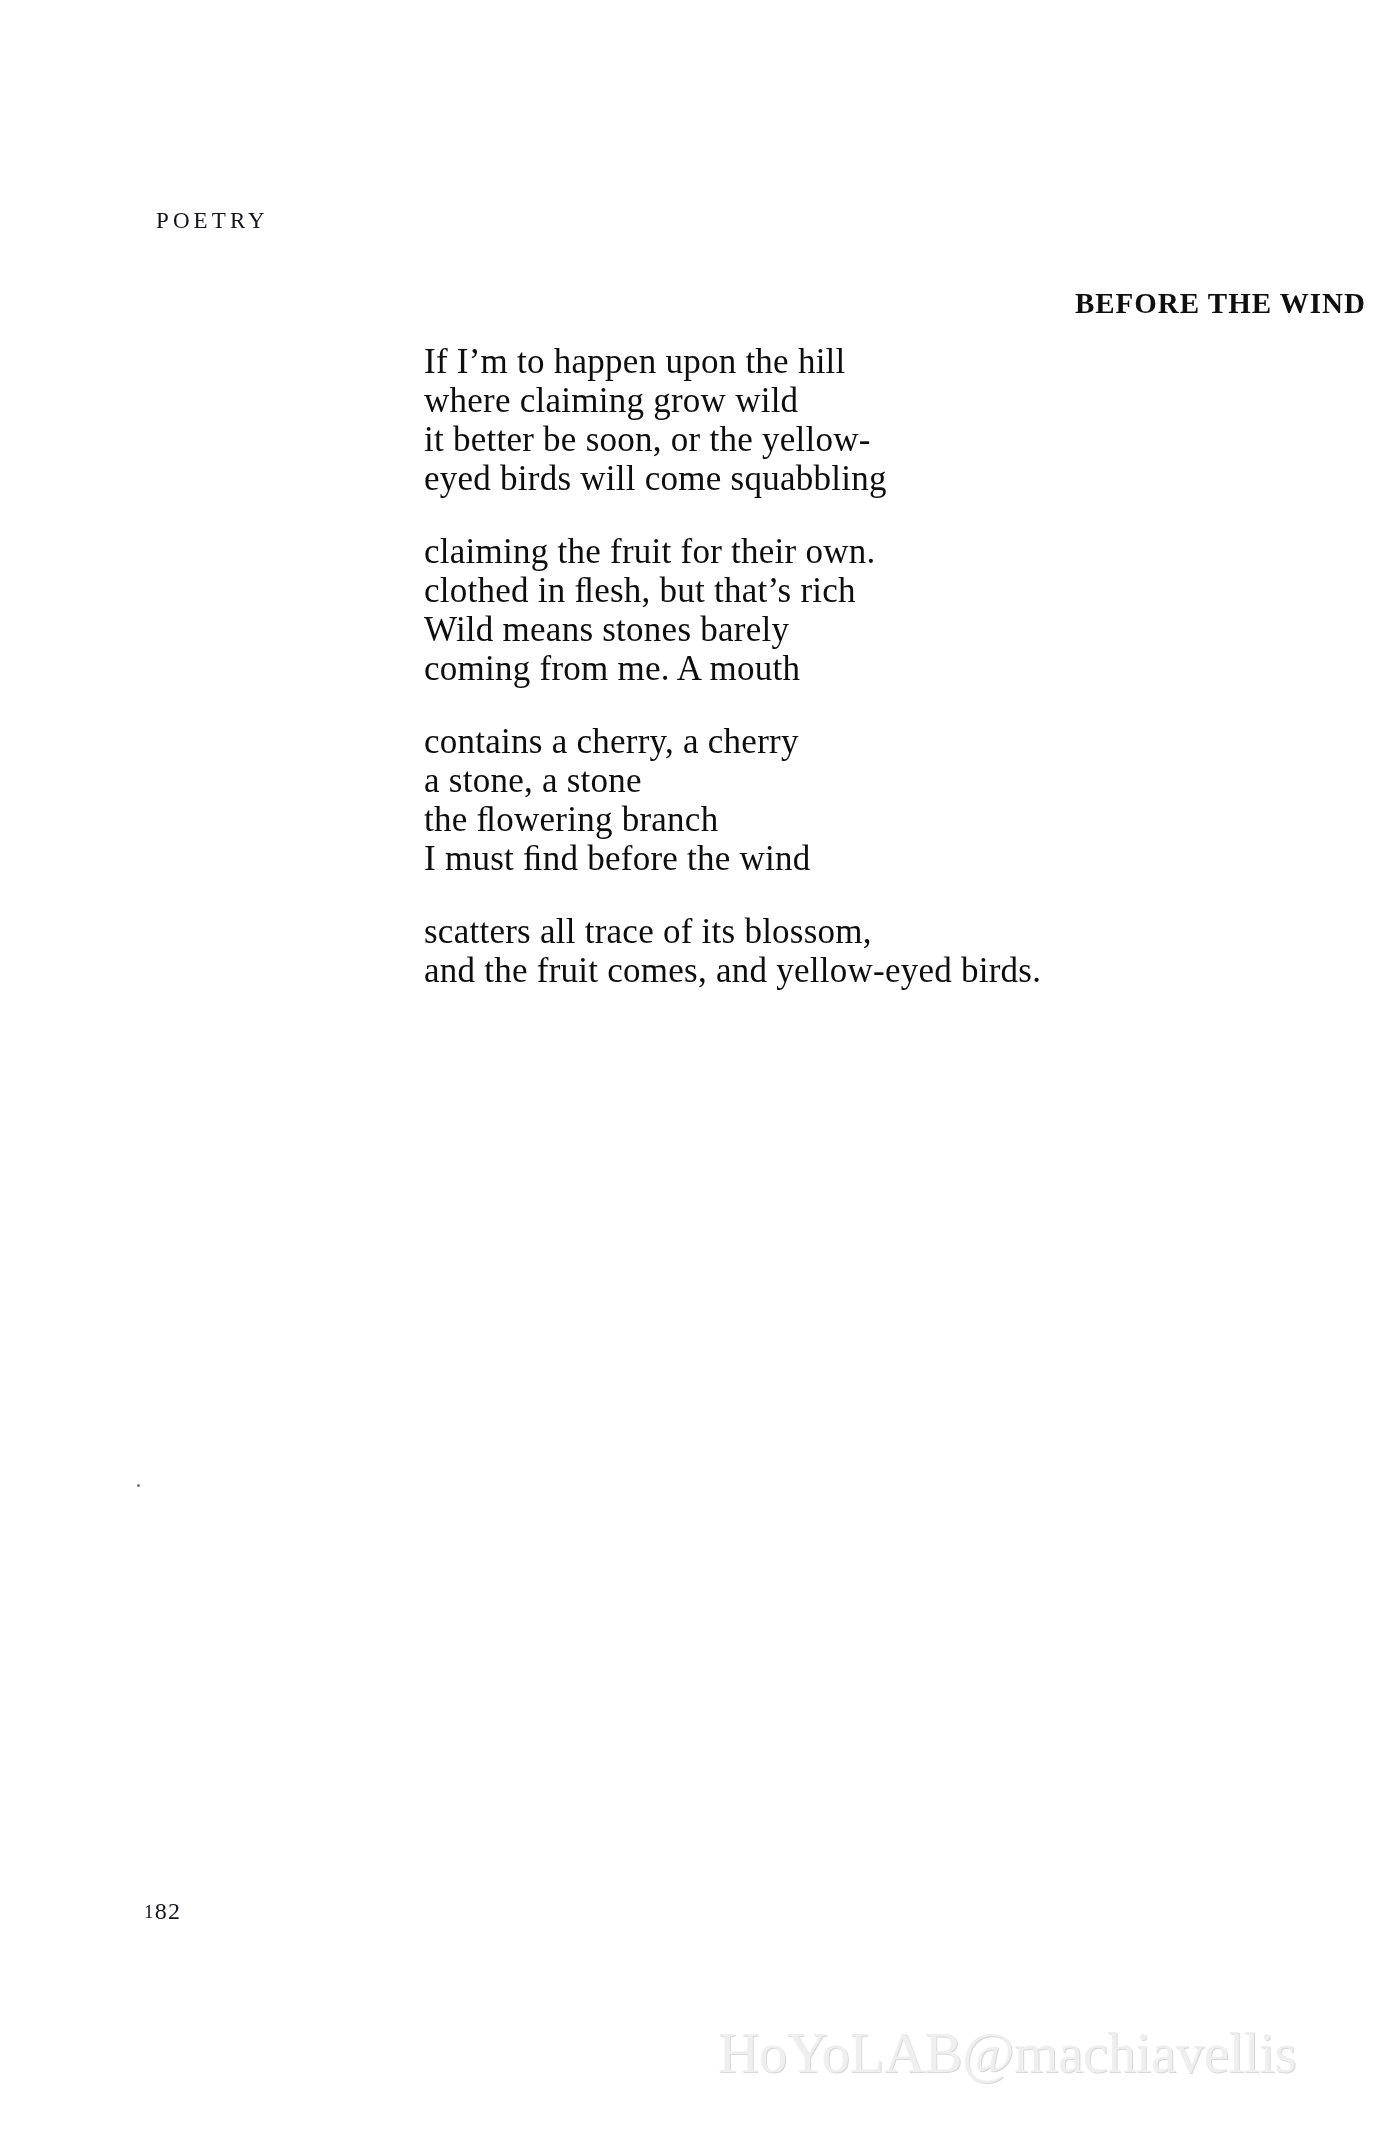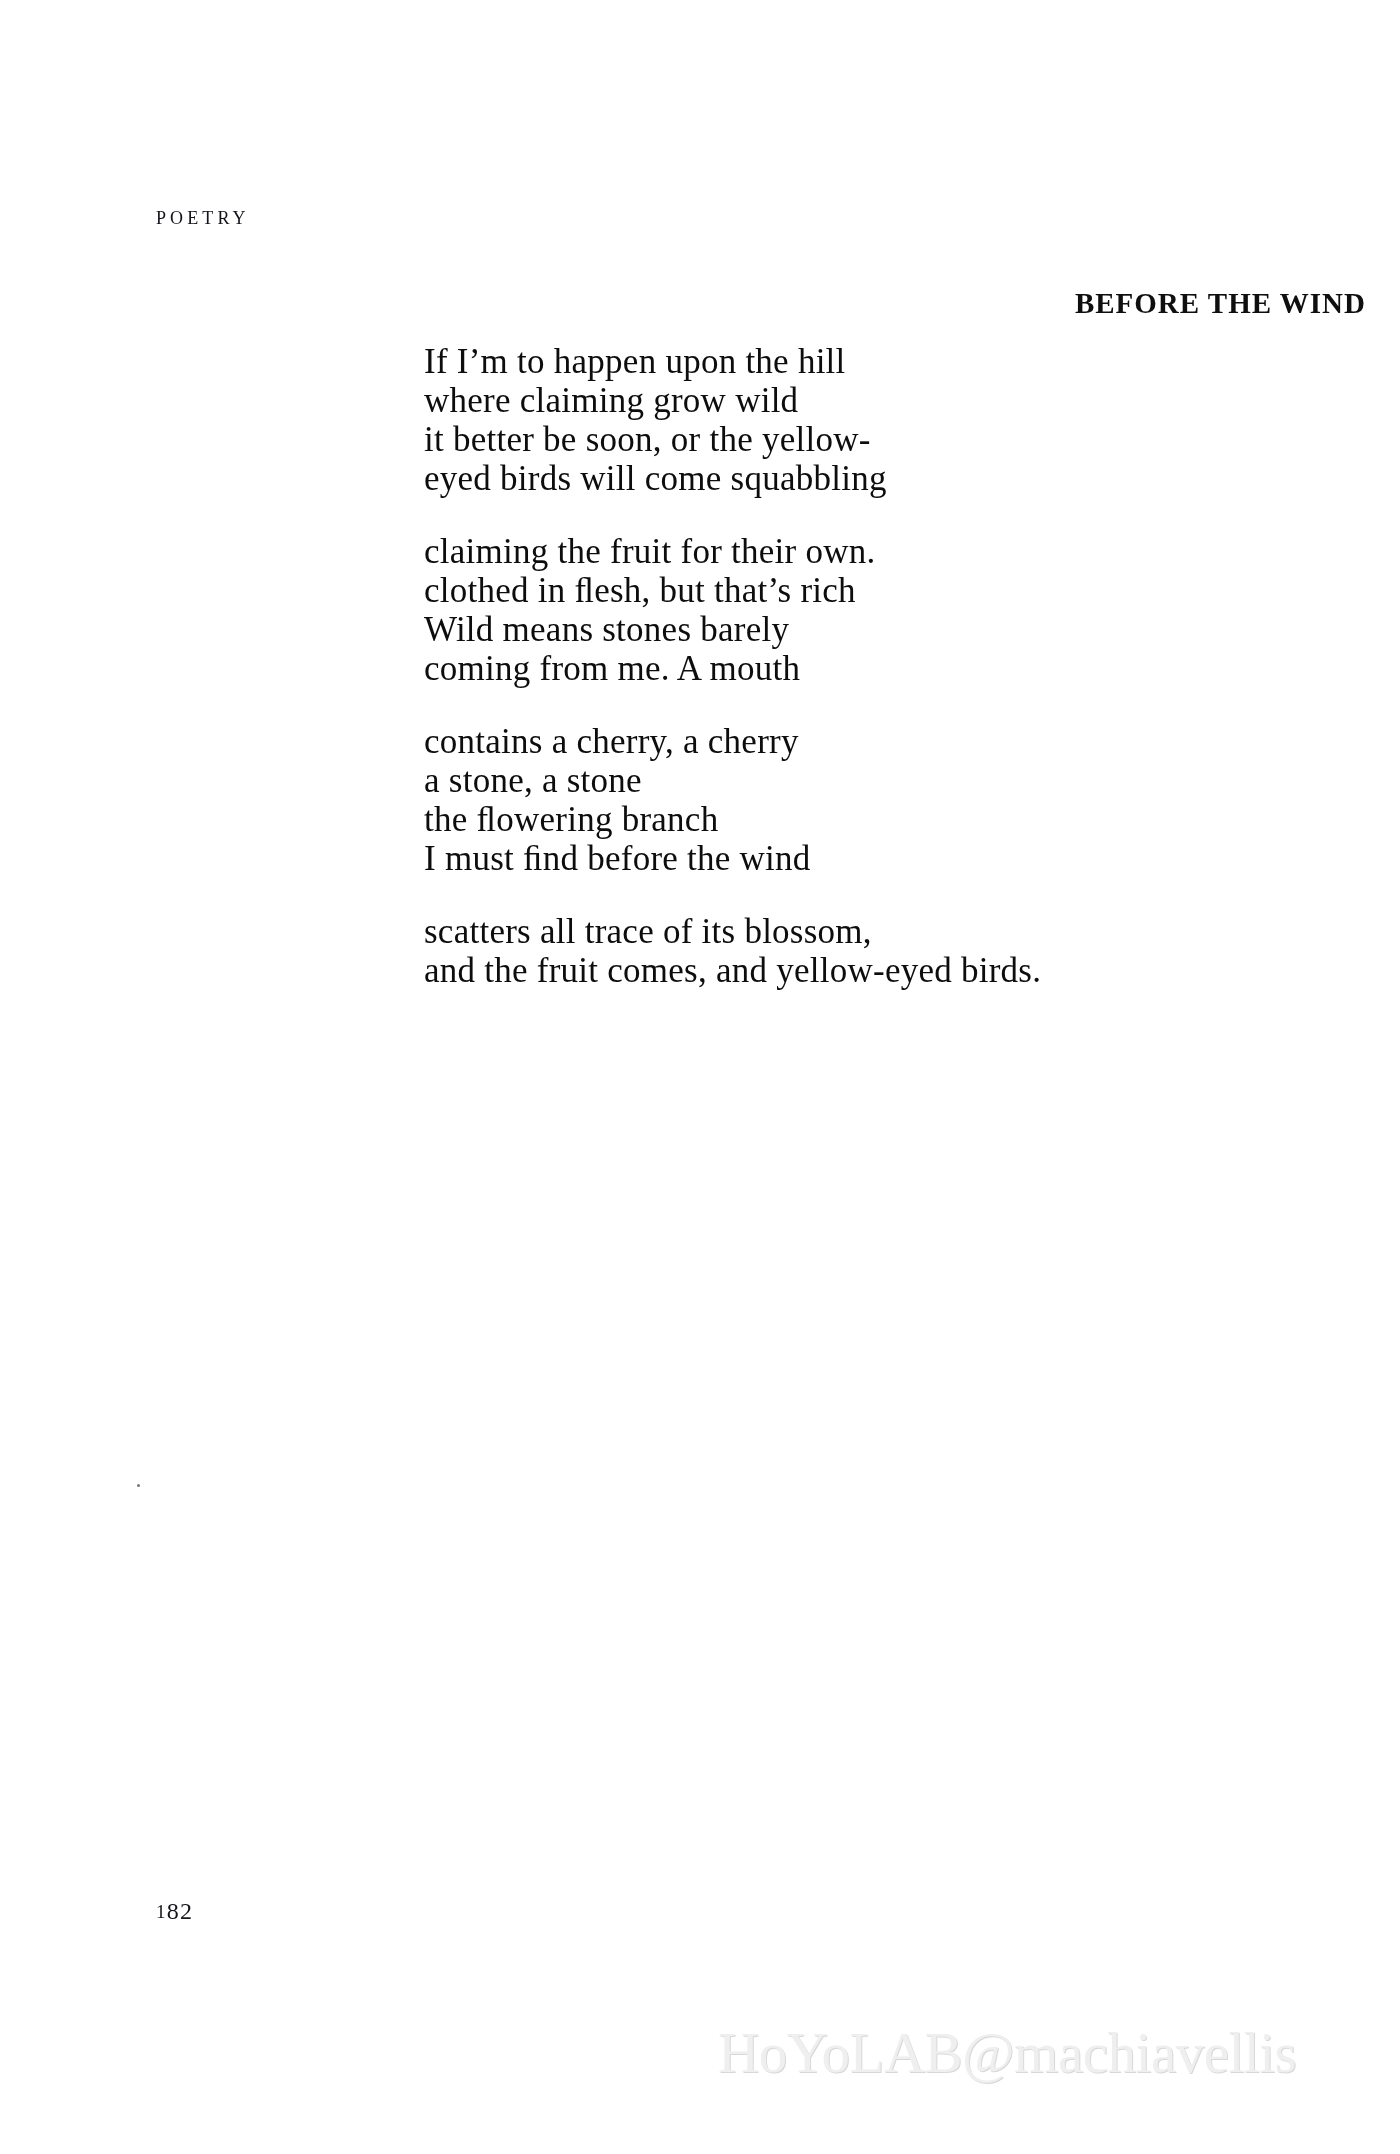--- a/index.html
+++ b/index.html
@@ -18,21 +18,21 @@
     color: #100f10;
     -webkit-font-smoothing: antialiased;
   }
 
   
   .running-head {
     position: absolute;
     left: 156px;
     top: 208px;
     font-family: "Liberation Serif", "DejaVu Serif", serif;
-    font-size: 18px;
+    font-size: 23px;
     letter-spacing: 4.1px;
     color: #14131a;
     white-space: nowrap;
   }
 
   
   .poem-title {
     position: absolute;
     left: 0;
     top: 268px;
@@ -66,21 +66,21 @@
     font-size: 35px;
     line-height: 39px;
     letter-spacing: 0.25px;
     color: #0e0d0e;
     white-space: pre;
   }
 
   
   .folio {
     position: absolute;
-    left: 156px;
+    left: 144px;
     top: 1898px;
     font-family: "Liberation Serif", "DejaVu Serif", serif;
     font-size: 24px;
     letter-spacing: 1.2px;
     color: #14131a;
   }
   .folio .osf-one {
     font-size: 19px;
     position: relative;
     top: -1px;

